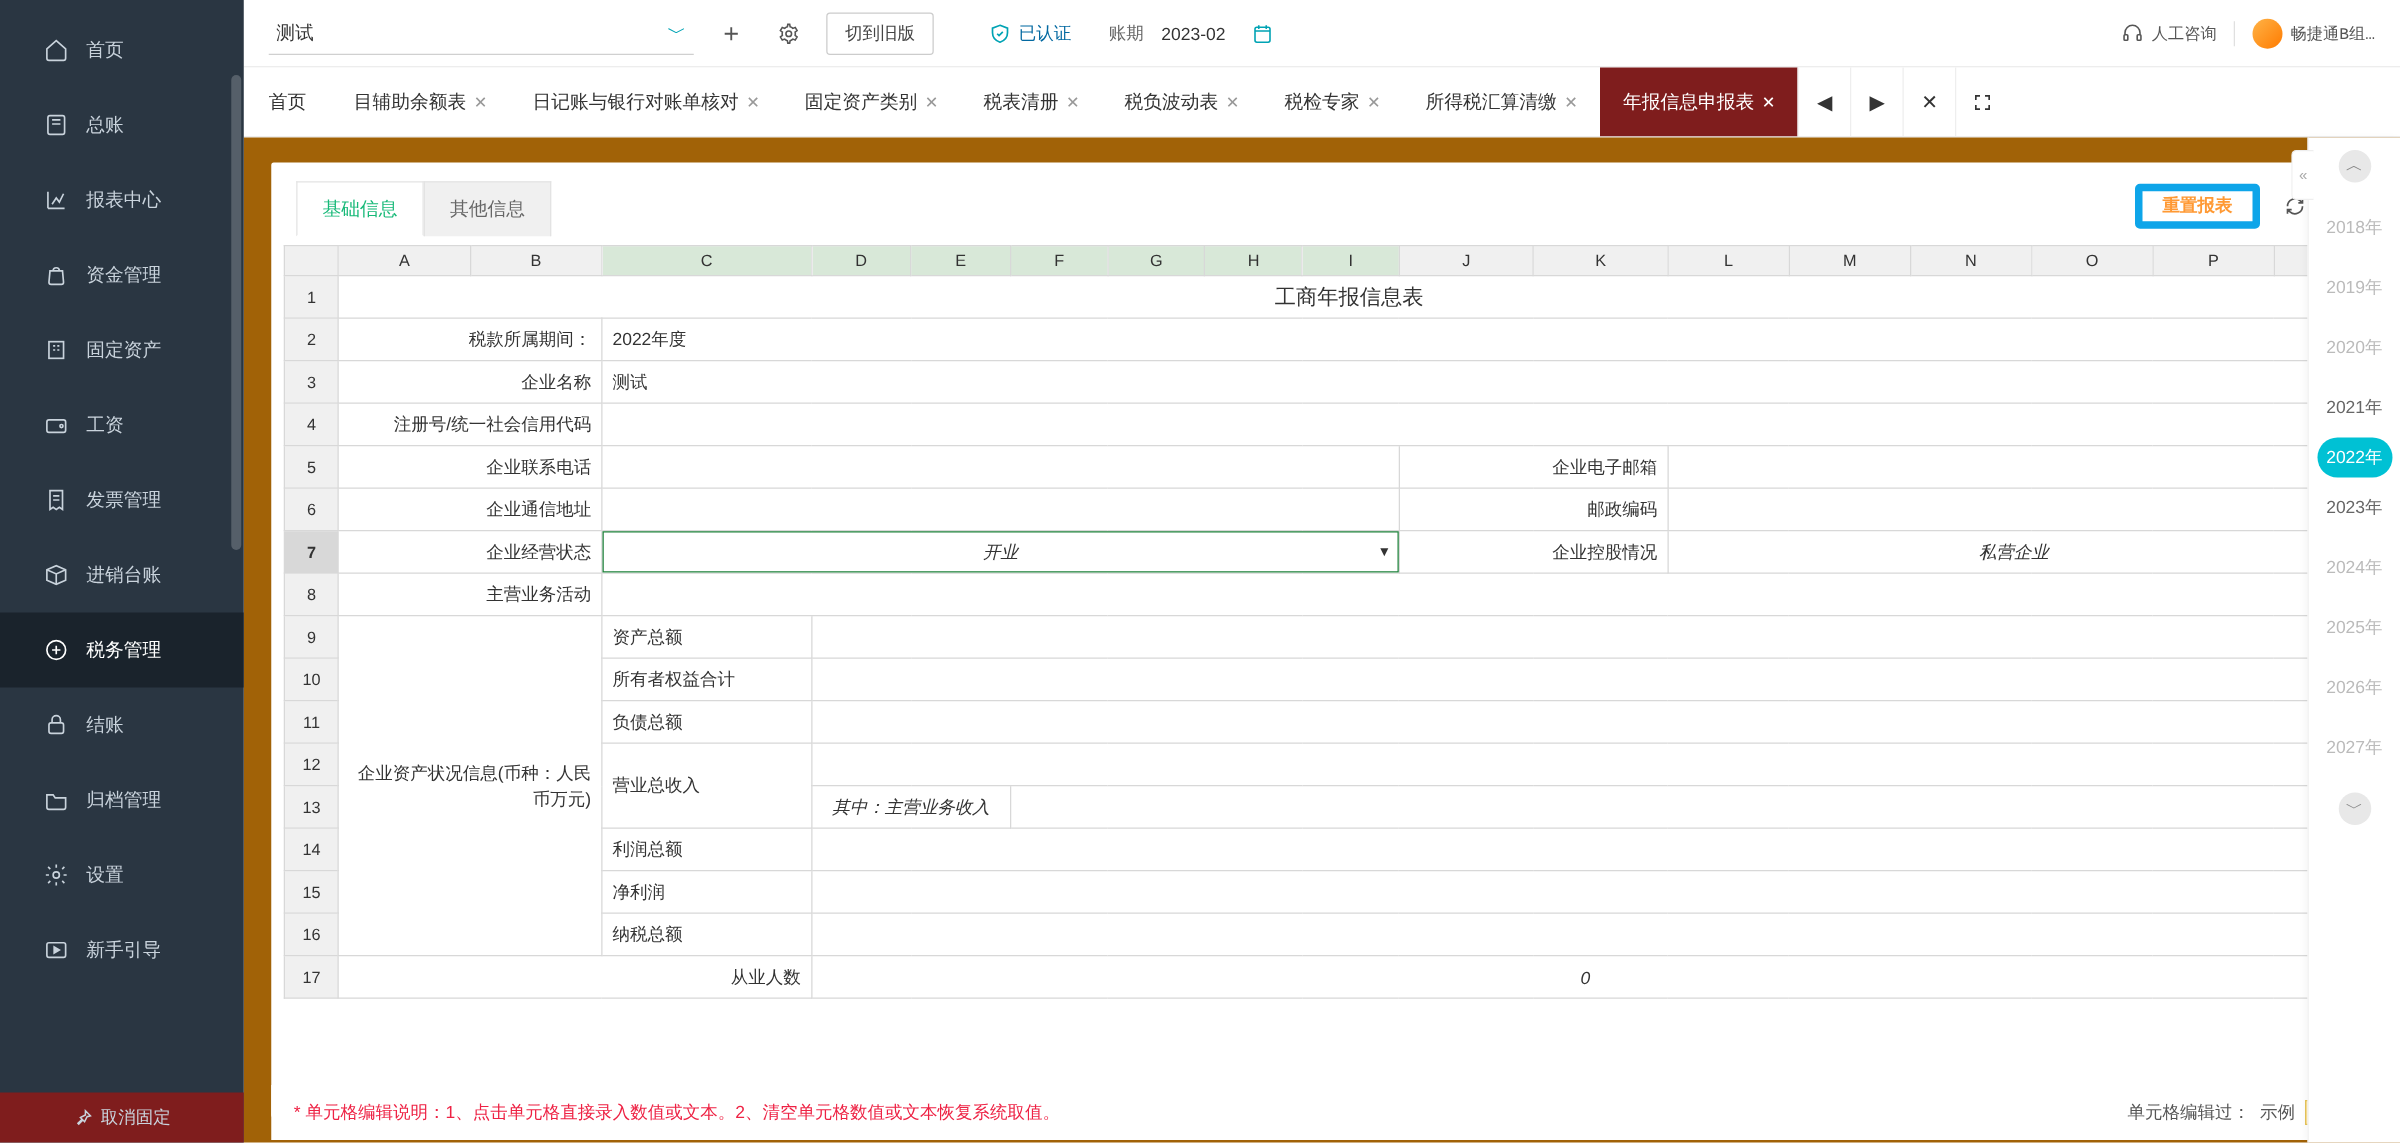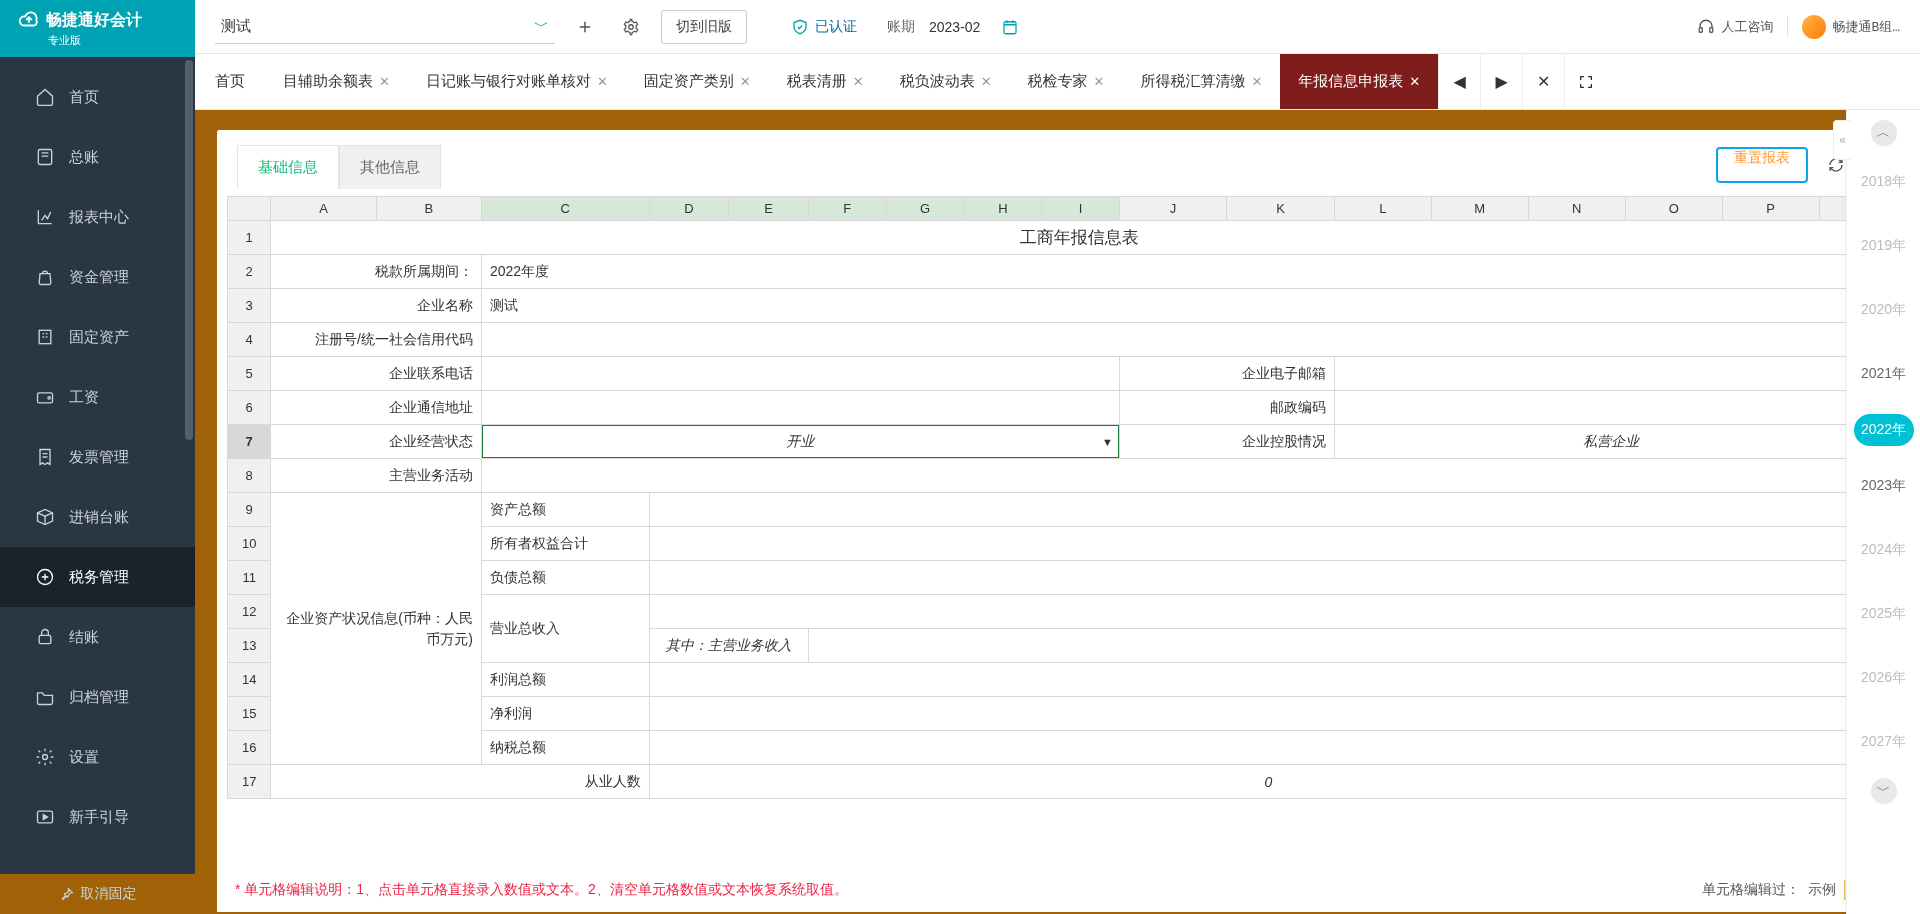--- a/index.html
+++ b/index.html
@@ -8,21 +8,21 @@
 
 .sidebar { position: absolute; left: 0; top: 0; width: 195px; height: 914px; background: #2a3642; color: #b8c5d1; z-index: 10; }
 .sidebar-header { height: 57px; background: #00a3b4; color: #fff; display: flex; flex-direction: column; justify-content: center; padding-left: 18px; }
 .sidebar-header .brand { font-size: 16px; font-weight: bold; display: flex; align-items: center; gap: 6px; }
 .sidebar-header .subbrand { font-size: 11px; margin-top: 2px; padding-left: 30px; }
 .sidebar-nav { padding-top: 10px; height: calc(100% - 57px - 40px); overflow-y: auto; }
 .sidebar-item { height: 60px; display: flex; align-items: center; padding-left: 35px; gap: 14px; cursor: pointer; font-size: 15px; color:#c9d3dc;}
 .sidebar-item.active { background: #1a232c; color: #fff; }
 .sidebar-item .picon { width: 20px; height: 20px; display: inline-flex; align-items: center; justify-content: center; }
 .sidebar-thumb { position:absolute; right:2px; top:60px; width:8px; height:380px; background:#555f69; border-radius:4px; }
-.sidebar-footer { position: absolute; bottom: 0; left: 0; width: 195px; height: 40px; background: #a16207; display: flex; align-items: center; justify-content: center; gap: 6px; color: #c9d3dc; font-size: 14px; cursor: pointer; }
+.sidebar-footer { position: absolute; bottom: 0; left: 0; width: 195px; height: 40px; background: #7f1d1d; display: flex; align-items: center; justify-content: center; gap: 6px; color: #c9d3dc; font-size: 14px; cursor: pointer; }
 
 
 .topbar { position: absolute; left: 195px; top: 0; right: 0; height: 54px; background: #fff; border-bottom: 1px solid #e8e8e8; display: flex; align-items: center; padding: 0 20px; gap: 14px; }
 .top-select { width: 340px; height: 34px; border-bottom: 1px solid #d0d0d0; display: flex; align-items: center; justify-content: space-between; padding: 0 6px; color: #333; font-size: 15px; cursor: pointer; }
 .top-iconbtn { width: 32px; height: 32px; display: flex; align-items: center; justify-content: center; color: #555; cursor: pointer; }
 .top-switch { height: 34px; border: 1px solid #ccc; border-radius: 3px; padding: 0 14px; display: flex; align-items: center; color: #444; cursor: pointer; font-size:14px;}
 .top-verified { color: #0369a1; display: flex; align-items: center; gap: 6px; font-size: 14px; }
 .top-period-label { color: #666; font-size: 14px; margin-left: 16px;}
 .top-period-val { color: #333; font-size: 14px; }
 .top-right { margin-left: auto; display: flex; align-items: center; gap: 14px; color: #555; }
@@ -40,21 +40,21 @@
 .tabctrl.fs { width:42px; }
 
 
 .content { position:absolute; left:195px; top:110px; right:0; bottom:0; background:#a16207; padding:20px 22px 0 22px; }
 .panel { background:#fff; border-radius:2px; height:calc(100% - 20px); position:relative; display:flex; flex-direction:column;}
 .panel-header { height:60px; display:flex; align-items:flex-end; padding:0 20px; border-bottom:1px solid transparent;}
 .subtabs { display:flex; }
 .subtab { height:44px; padding:0 20px; border:1px solid #e3e3e3; border-bottom:none; background:#f0f0f0; display:flex; align-items:center; color:#666; cursor:pointer; font-size:15px;}
 .subtab.active { background:#fff; color:#17b978; border-bottom:1px solid #fff; position:relative; z-index:2;}
 .panel-header .spacer { flex:1; }
-.btn-reset { height:36px; border:2px solid #0ea5e9; color:#ff9933; border-radius:4px; padding:0 16px; display:flex; align-items:flex-start; cursor:pointer; font-size:14px; margin-bottom:6px;}
+.btn-reset { height:36px; border:6px solid #0ea5e9; color:#ff9933; border-radius:4px; padding:0 16px; display:flex; align-items:center; cursor:pointer; font-size:14px; margin-bottom:6px;font-weight:bold;}
 .btn-refresh { height:36px; color:#555; display:flex; align-items:center; gap:6px; cursor:pointer; font-size:14px; margin-left:20px; margin-bottom:6px;}
 
 
 .sheet-wrap { flex:1; padding:6px 10px 0 10px; overflow:hidden; position:relative;}
 .sheet { border-collapse:collapse; table-layout:fixed;}
 .sheet th, .sheet td { border:1px solid #d8d8d8; height:34px; font-weight:normal; font-size:14px; color:#333; background:#fff; padding:0 8px; overflow:hidden; white-space:nowrap;}
 .sheet .colhead { background:#f0f0f0; text-align:center; height:24px; font-size:13px;}
 .sheet .colhead.sel { background:#d8e8d8; }
 .sheet .rowhead { background:#f0f0f0; text-align:center; width:44px; font-size:13px;}
 .sheet .rowhead.sel { background:#d8d8d8; font-weight:bold;}
@@ -68,48 +68,36 @@
 .dropdown-caret { position:absolute; right:6px; top:50%; transform:translateY(-50%); color:#333; font-size:11px;}
 
 .hscroll { height:22px; border-top:1px solid #e0e0e0; background:#fafafa; margin:0 10px; position:relative;}
 .hscroll .thumb { position:absolute; left:2px; top:3px; height:14px; width:120px; background:#c8c8c8; border-radius:3px;}
 .vscroll { position:absolute; right:12px; top:6px; width:20px; bottom:22px; background:#fafafa; border-left:1px solid #e0e0e0;}
 
 
 .year-rail { position:absolute; right:0; top:110px; width:74px; bottom:0; background:#fff; display:flex; flex-direction:column; align-items:center; padding-top:10px; gap:0; z-index:20; border-left:1px solid #f0f0f0; box-shadow:-2px 0 6px rgba(0,0,0,0.04);}
 .year-rail .navcircle { width:26px; height:26px; border-radius:50%; background:#e8e8e8; color:#888; display:flex; align-items:center; justify-content:center; cursor:pointer; font-size:14px;}
 .year-rail .collapse { width:18px; height:40px; position:absolute; left:-14px; top:10px; background:#fff; border:1px solid #eee; border-right:none; border-radius:4px 0 0 4px; display:flex; align-items:center; justify-content:center; color:#aaa; cursor:pointer; font-size:12px;}
-.year-rail .years { display:flex; flex-direction:column; align-items:center; gap:16px; margin-top:12px;}
+.year-rail .years { display:flex; flex-direction:column; align-items:center; gap:0; margin-top:12px;}
 .year-rail .year { width:60px; height:48px; display:flex; align-items:center; justify-content:center; color:#bbb; font-size:14px; cursor:pointer; border-radius:14px;}
 .year-rail .year.near { color:#666; }
 .year-rail .year.active { background:#00c1d4; color:#fff; height:32px; border-radius:16px;}
 
 
 .footnote { position:absolute; left:22px; right:22px; bottom:2px; background:#fff; height:44px; display:flex; align-items:center; padding:0 18px; color:#e24; font-size:14px; justify-content:space-between;}
 .footnote .right { color:#555; display:flex; align-items:center; gap:8px;}
 .footnote .swatch { width:36px; height:20px; background:#ffe9a8; border:1px solid #e6c45a;}
 
 svg { display:block; }
 </style>
 </head>
 <body>
 
 <div class="sidebar">
-  <div class="sidebar-header">
-    <div class="brand">
-      <span>
-        <svg width="22" height="22" viewBox="0 0 24 24" fill="none" stroke="#fff" stroke-width="2">
-            <path d="M7 18a5 5 0 1 1 .9-9.9A6 6 0 0 1 20 12a4 4 0 0 1-4 6H7z"></path>
-            <path d="M12 9v6M9 12l3-3 3 3"></path>
-          </svg>
-      </span>
-      <span>畅捷通好会计</span>
-    </div>
-    <div class="subbrand">专业版</div>
-  </div>
   <div class="sidebar-nav">
     <div class="sidebar-item">
         <span class="picon">
           <svg width="20" height="20" viewBox="0 0 24 24" fill="none" stroke="currentColor" stroke-width="1.6">
             <path d="M3 11l9-8 9 8v9a2 2 0 0 1-2 2H5a2 2 0 0 1-2-2z"></path>
           </svg>
         </span>
         <span>首页</span>
       </div>
     <div class="sidebar-item">

